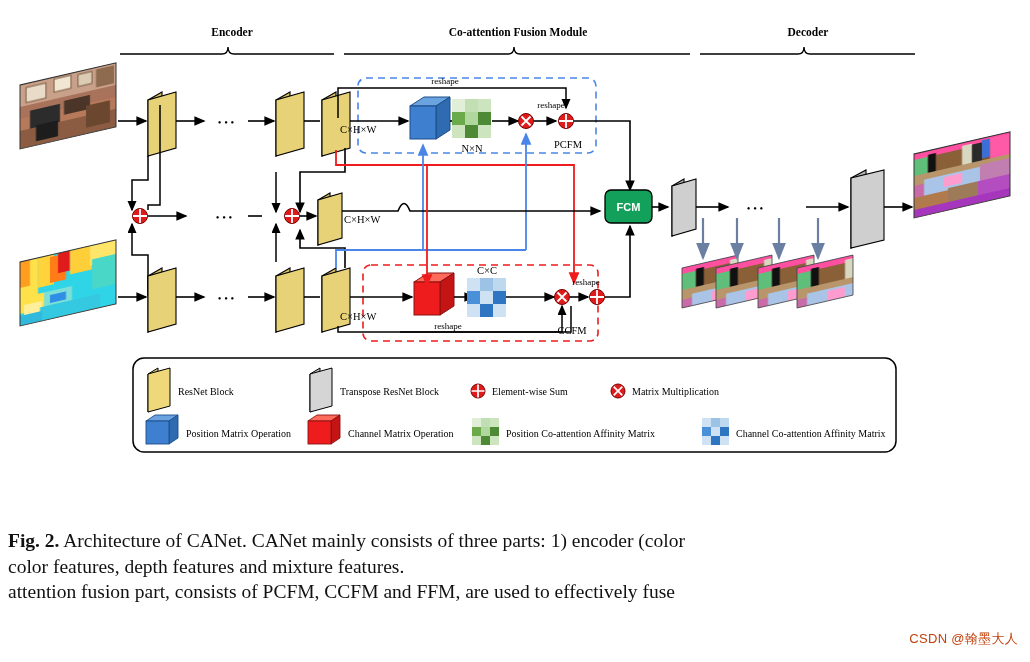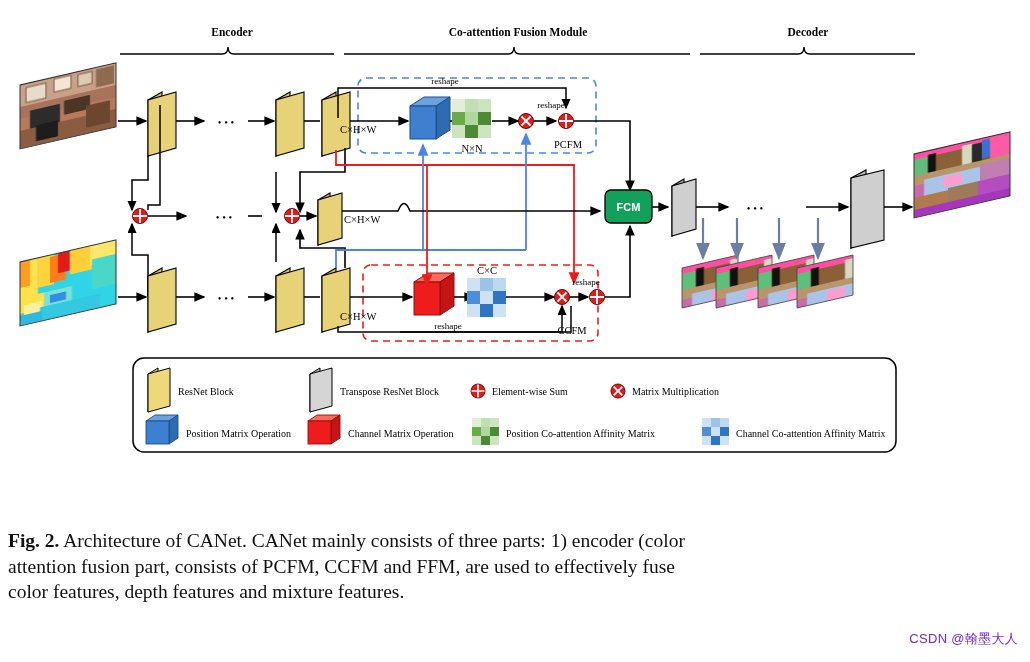--- a/index.html
+++ b/index.html
@@ -3,21 +3,21 @@
 <meta charset="utf-8">
 <style>
   html,body{margin:0;padding:0;background:#fff;}
   body{width:1030px;height:662px;font-family:"Liberation Serif",serif;color:#000;position:relative;overflow:hidden;}
   #fig{position:absolute;left:0;top:0;width:1030px;height:490px;}
   #caption{position:absolute;left:8px;top:487px;width:1014px;margin-top:41px;}
   .capline{font-family:"Liberation Serif",serif;font-size:19.5px;line-height:25.5px;color:#111;
            text-align:justify;text-justify:inter-word;white-space:nowrap;}
   .capline b{font-weight:bold;}
   .wm{position:absolute;right:12px;top:630px;font-family:"Liberation Sans",sans-serif;
-      font-size:13px;color:#6d28d9;letter-spacing:.3px;}
+      font-size:13px;color:#c2410c;letter-spacing:.3px;}
   svg text{font-family:"Liberation Serif",serif;}
   .sec-title{font-family:"Liberation Serif",serif;font-weight:bold;font-size:11.5px;}
   .lbl{font-family:"Liberation Serif",serif;font-size:10.5px;}
   .lbl-sm{font-family:"Liberation Serif",serif;font-size:9px;}
   .leg{font-family:"Liberation Serif",serif;font-size:10px;}
   .fcm-t{font-family:"Liberation Sans",sans-serif;font-size:11px;fill:#fff;font-weight:bold;}
 </style>
 </head>
 <body>
 
@@ -402,17 +402,17 @@
     <text class="leg" x="736" y="437">Channel Co-attention Affinity Matrix</text>
   </g>
 </svg>
 </div>
 
 <div id="caption">
   <div class="capline">
     <b>Fig. 2.</b>
     <span>Architecture of CANet. CANet mainly consists of three parts: 1) encoder (color</span>
   </div>
+  <div class="capline">color features, depth features and mixture features.</div>
   <div class="capline">attention fusion part, consists of PCFM, CCFM and FFM, are used to effectively fuse</div>
-  <div class="capline">color features, depth features and mixture features.</div>
 </div>
 
 <div class="wm">CSDN @翰墨大人</div>
 
 </body></html>

